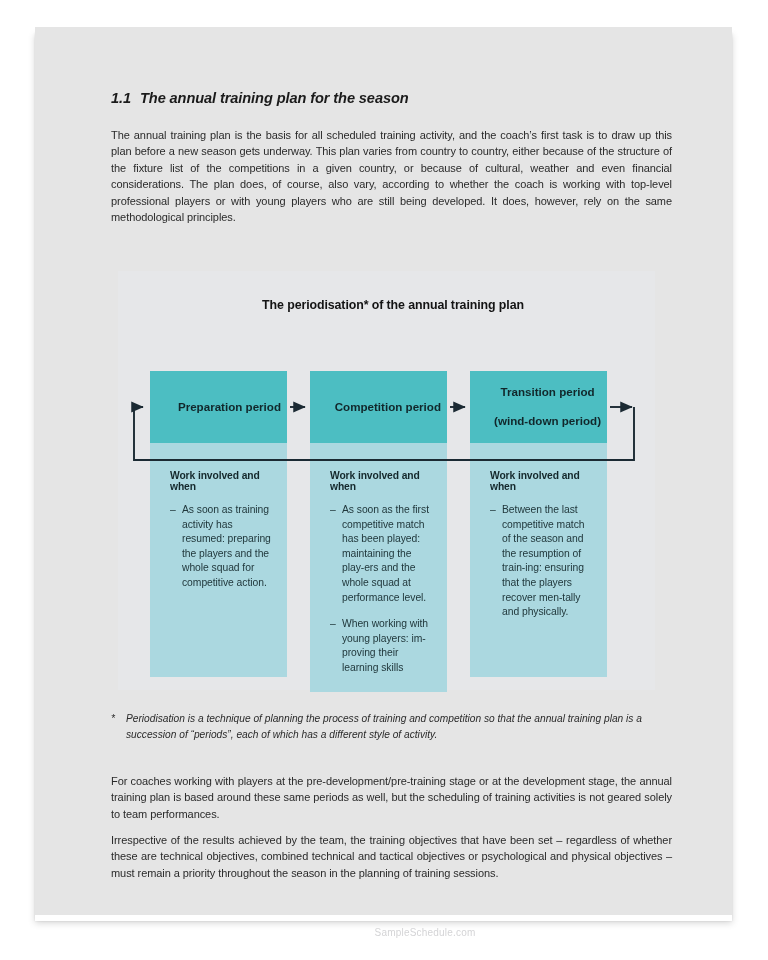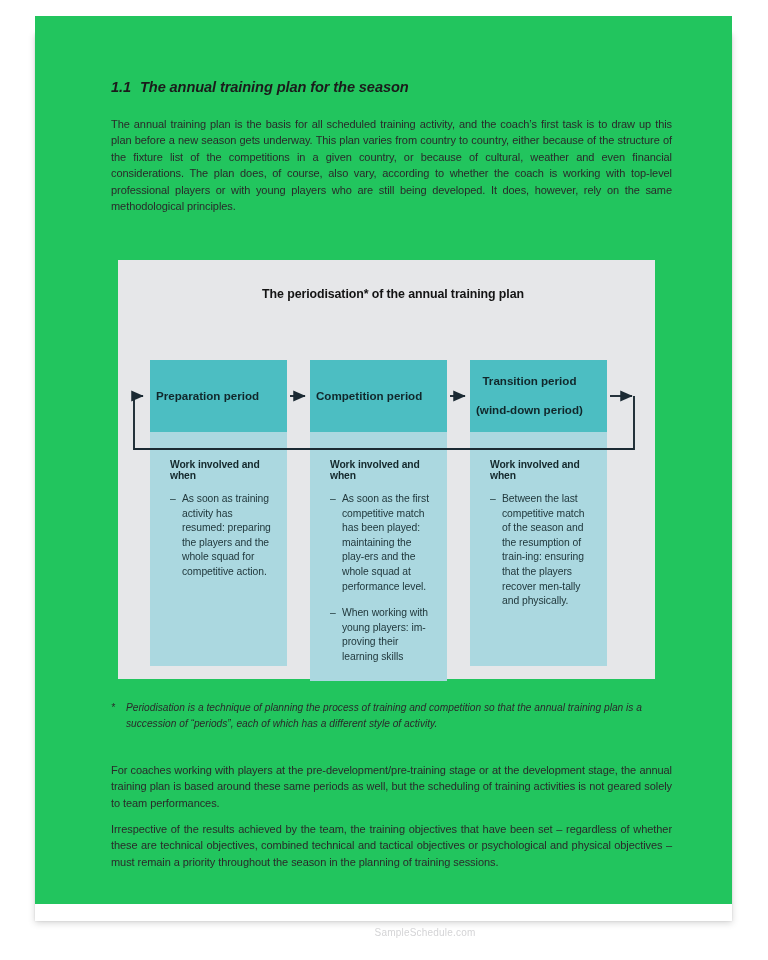--- a/index.html
+++ b/index.html
@@ -20,24 +20,24 @@
     left: 35px;
     top: 33px;
     width: 697px;
     height: 888px;
     background: #ffffff;
     box-shadow: 0 2px 7px rgba(0,0,0,0.17), 0 0 2px rgba(0,0,0,0.10);
   }
   #page {
     position: absolute;
     left: 35px;
-    top: 16px;
+    top: 27px;
     width: 697px;
     height: 888px;
-    background: #22c55e;
+    background: #e5e5e5;
   }
 
   
   .sec-heading {
     position: absolute;
     left: 76px;
     top: 63px;
     width: 560px;
     font-size: 14.6px;
     font-weight: bold;
@@ -123,21 +123,21 @@
   }
   #col-0 { left: 32px; border-radius: 26px; }
   #col-1 { left: 192px; }
   #col-2 { left: 352px; }
 
   .col-head {
     height: 72px;
     background: #4cbec2;
     display: flex;
     align-items: center;
-    justify-content: flex-start;
+    justify-content: flex-end;
     text-align: center;
     box-sizing: border-box;
     padding: 17px 6px;
   }
   .col-head span {
     font-size: 11.6px;
     font-weight: bold;
     color: #11272b;
     line-height: 14.5px;
     display: block;

